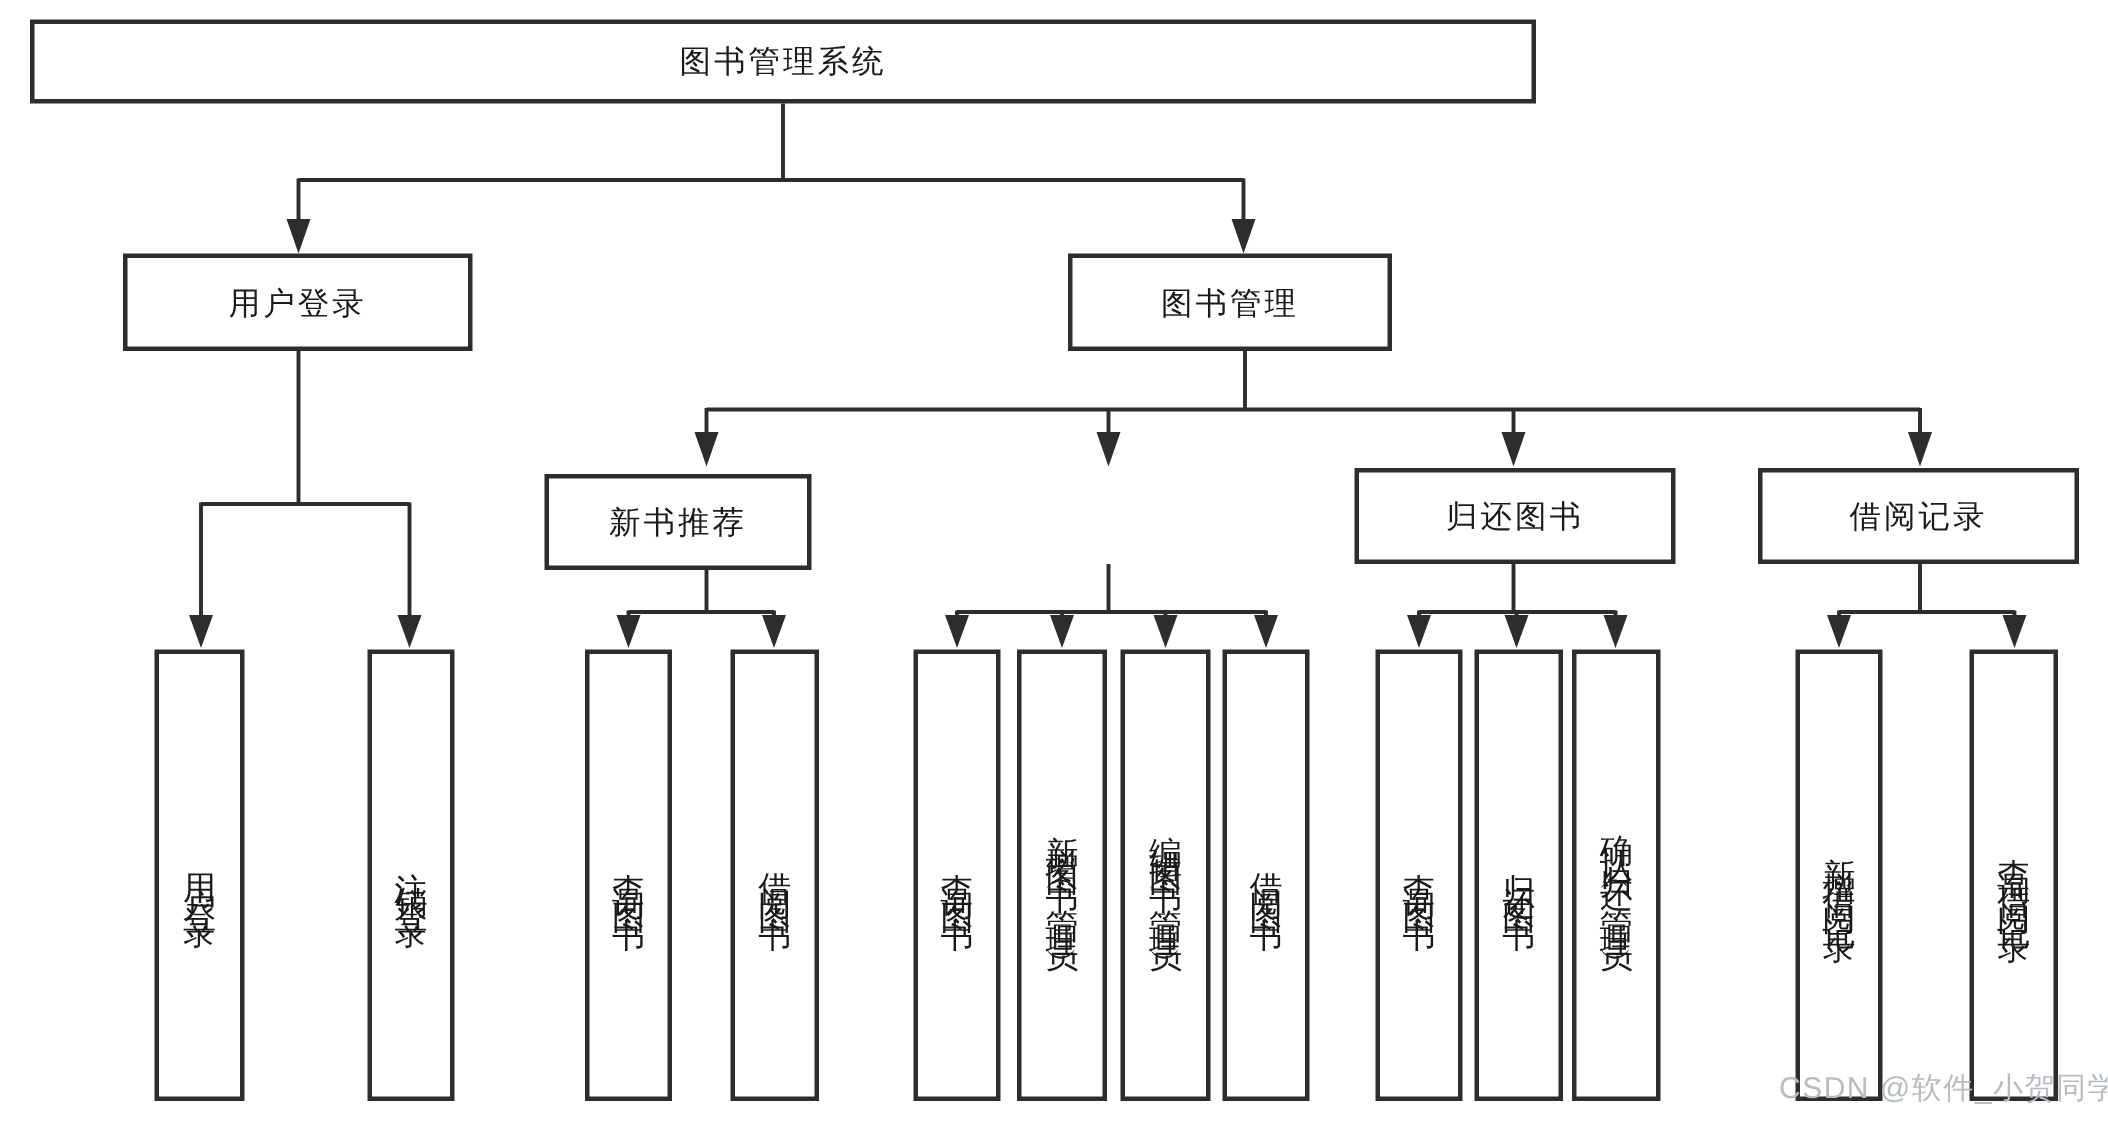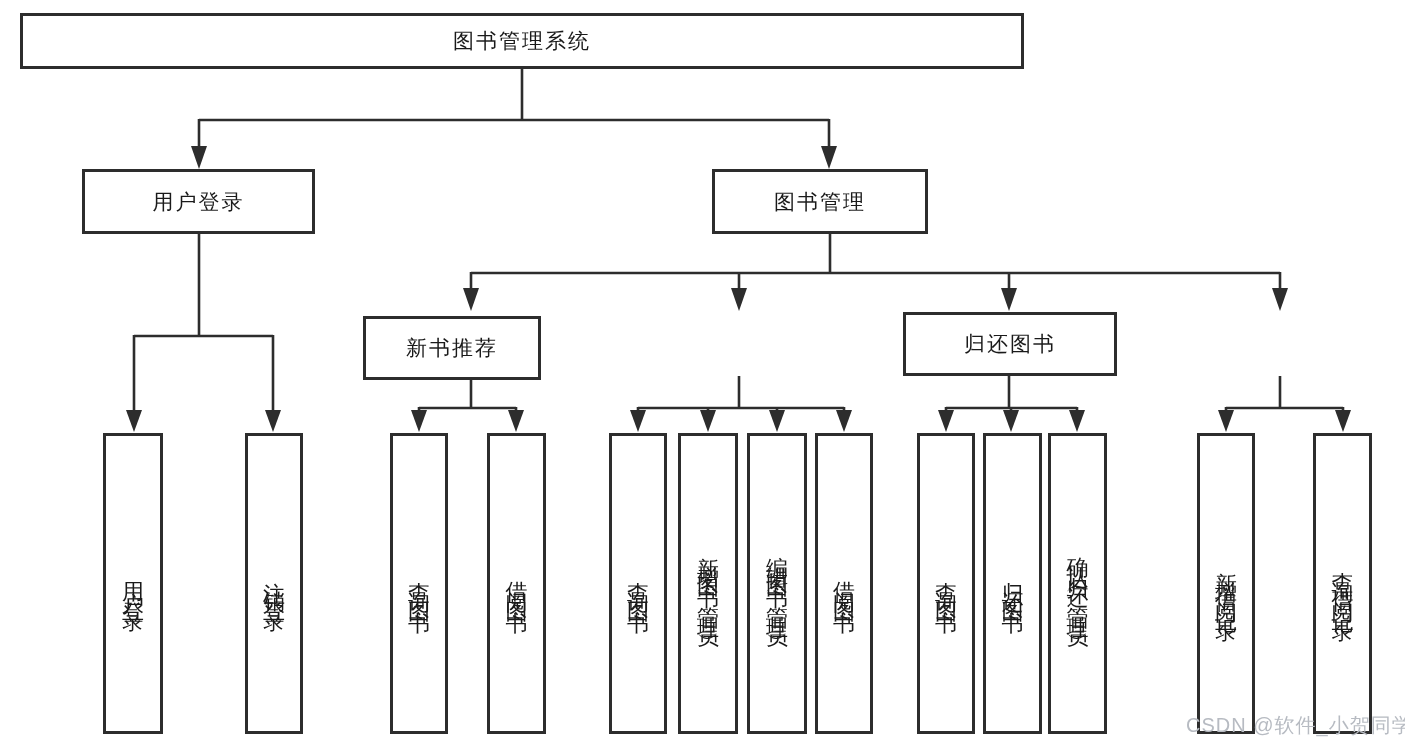--- a/index.html
+++ b/index.html
@@ -131,20 +131,23 @@
   <div class="node h-node" style="left:712px;top:169px;width:216px;height:65px">
     <span>图书管理</span>
   </div>
 
   <div class="node h-node" style="left:363px;top:316px;width:178px;height:64px">
     <span>新书推荐</span>
   </div>
   <div class="node h-node" style="left:903px;top:312px;width:214px;height:64px">
     <span>归还图书</span>
   </div>
+  <div class="node h-node" style="left:1172px;top:312px;width:214px;height:64px">
+    <span>借阅记录</span>
+  </div>
 
   <div class="node v-node" style="left:103px;top:433px;width:60px;height:301px">
     <span>用户登录</span>
   </div>
   <div class="node v-node" style="left:245px;top:433px;width:58px;height:301px">
     <span>注销登录</span>
   </div>
 
   <div class="node v-node" style="left:390px;top:433px;width:58px;height:301px">
     <span>查询图书</span>

